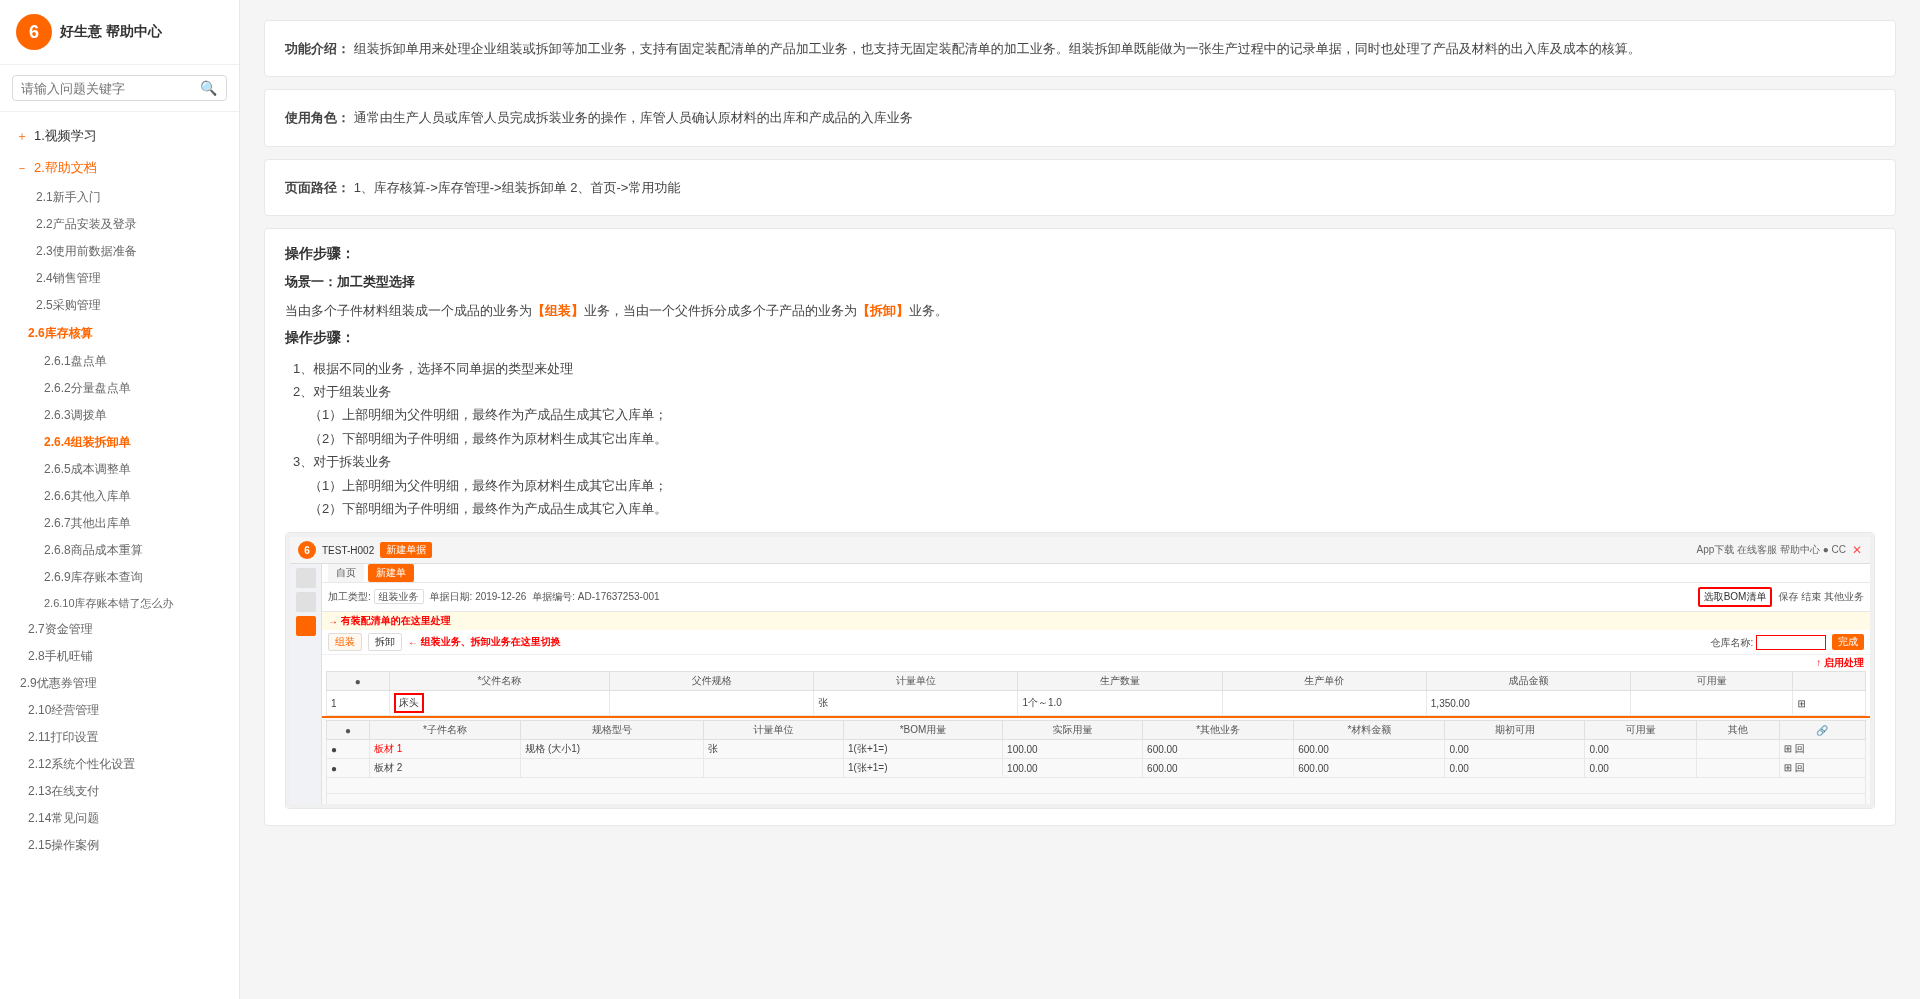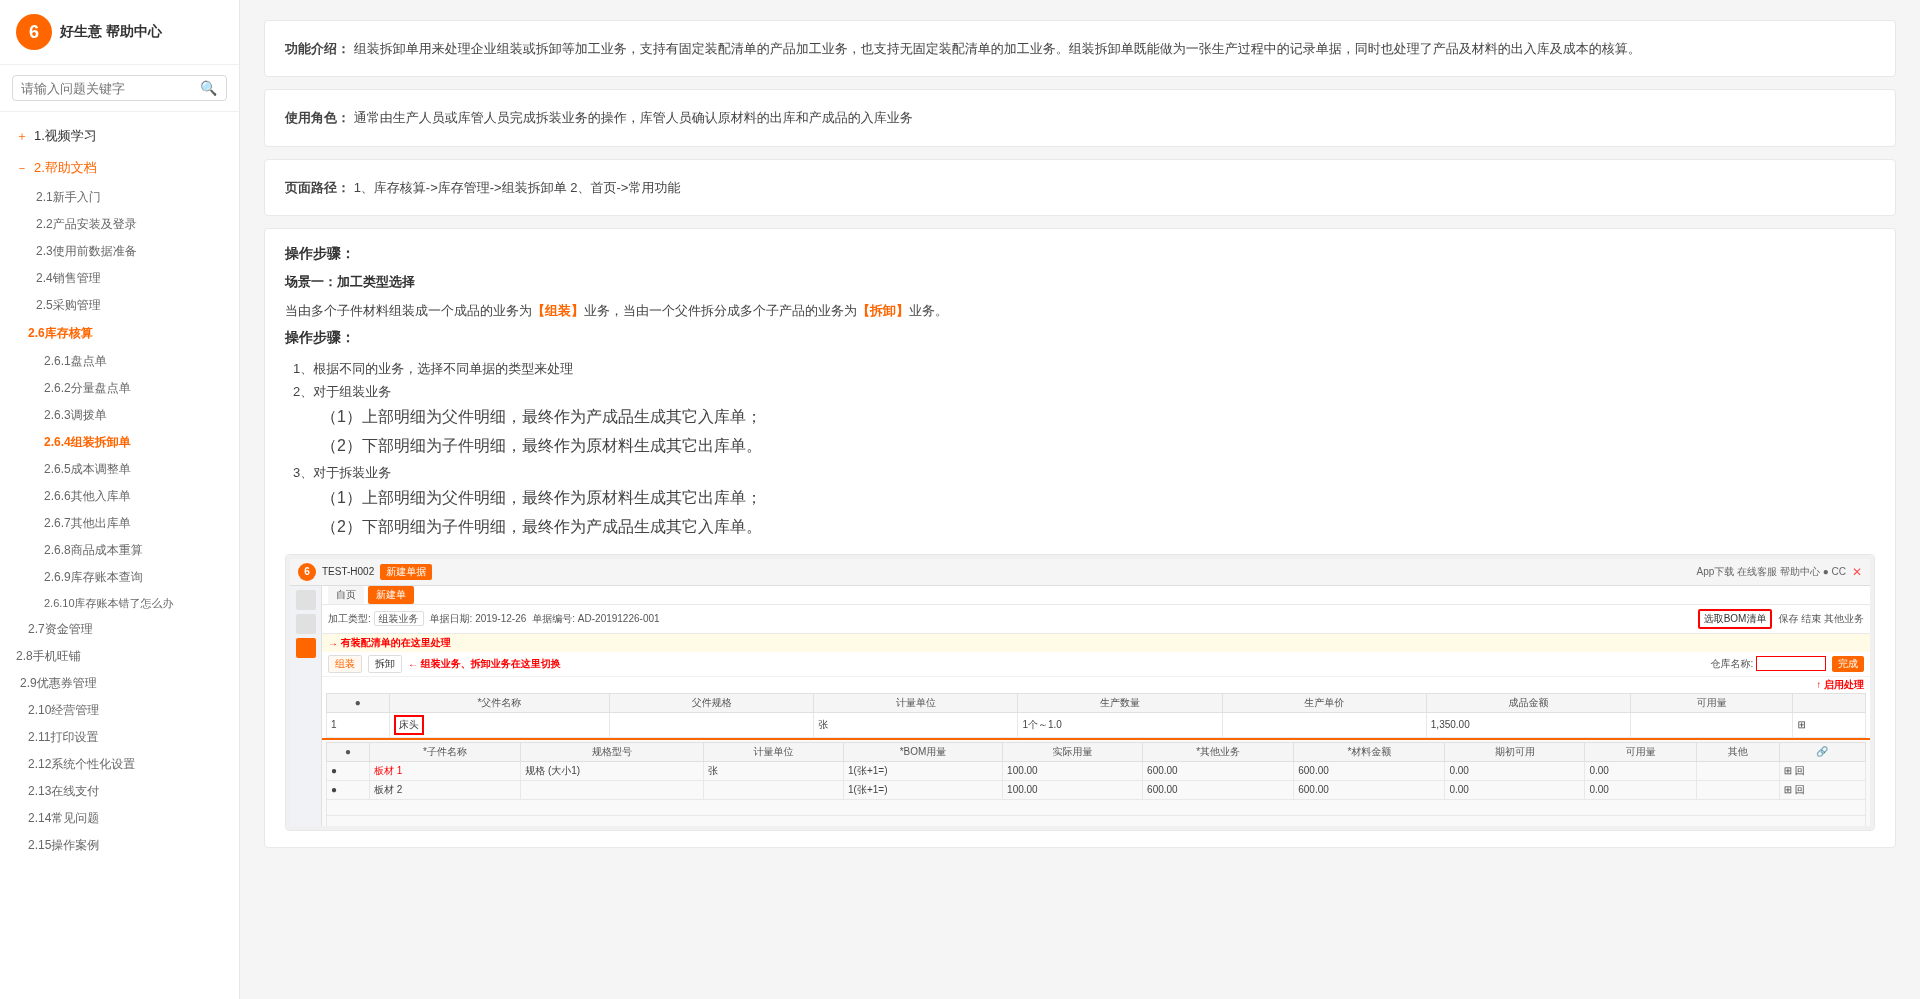--- a/index.html
+++ b/index.html
@@ -170,22 +170,22 @@
       line-height: 1.8;
       margin-bottom: 6px;
     }
     .step-item {
       font-size: 13px;
       color: #444;
       line-height: 1.8;
       margin-left: 8px;
     }
     .sub-item {
-      margin-left: 36px;
-      font-size: 16px;
+      margin-left: 24px;
+      font-size: 13px;
       color: #444;
       line-height: 1.8;
     }
 
     
     .screenshot-container {
       background: #fff;
       border: 1px solid #e8e8e8;
       border-radius: 4px;
       margin-top: 12px;
@@ -298,21 +298,21 @@
     <div class="nav-deep-item" style="padding-left:44px;">2.6.3调拨单</div>
     <div class="nav-deep-item active" style="padding-left:44px;color:#ff6600;font-weight:bold;">2.6.4组装拆卸单</div>
     <div class="nav-deep-item" style="padding-left:44px;">2.6.5成本调整单</div>
     <div class="nav-deep-item" style="padding-left:44px;">2.6.6其他入库单</div>
     <div class="nav-deep-item" style="padding-left:44px;">2.6.7其他出库单</div>
     <div class="nav-deep-item" style="padding-left:44px;">2.6.8商品成本重算</div>
     <div class="nav-deep-item" style="padding-left:44px;">2.6.9库存账本查询</div>
     <div class="nav-deep-item" style="padding-left:44px;font-size:11px;">2.6.10库存账本错了怎么办</div>
 
     <div class="nav-deep-item" style="padding-left:28px;">2.7资金管理</div>
-    <div class="nav-deep-item" style="padding-left:16px;">2.8手机旺铺</div>
+    <div class="nav-deep-item" style="padding-left:28px;">2.8手机旺铺</div>
     <div class="nav-deep-item" style="padding-left:20px;">2.9优惠券管理</div>
     <div class="nav-deep-item" style="padding-left:28px;">2.10经营管理</div>
     <div class="nav-deep-item" style="padding-left:28px;">2.11打印设置</div>
     <div class="nav-deep-item" style="padding-left:28px;">2.12系统个性化设置</div>
     <div class="nav-deep-item" style="padding-left:28px;">2.13在线支付</div>
     <div class="nav-deep-item" style="padding-left:28px;">2.14常见问题</div>
     <div class="nav-deep-item" style="padding-left:28px;">2.15操作案例</div>
   </div>
 </div>
 
@@ -374,21 +374,21 @@
               <div class="mockup-main">
 
                 <div style="display:flex;border-bottom:1px solid #e8e8e8;padding:0 6px;align-items:center;background:#fff;gap:4px;">
                   <span class="mockup-tab">自页</span>
                   <span class="mockup-tab-active">新建单</span>
                 </div>
 
                 <div style="display:flex;align-items:center;gap:6px;padding:4px 6px;border-bottom:1px solid #e8e8e8;background:#fff;font-size:10px;">
                   <span style="color:#555;">加工类型: <span style="border:1px solid #ddd;padding:1px 4px;border-radius:2px;">组装业务</span></span>
                   <span style="color:#555;">单据日期: <span>2019-12-26</span></span>
-                  <span style="color:#555;">单据编号: <span>AD-20191226-001</span></span>
+                  <span style="color:#555;">单据编号: <span>AD-17637253-001</span></span>
                   <span style="flex:1;"></span>
 
                   <span style="border:2px solid red;padding:1px 4px;color:#333;font-size:10px;border-radius:2px;">选取BOM清单</span>
                   <span style="font-size:10px;color:#555;">保存  结束  其他业务</span>
                 </div>
 
                 <div style="position:relative;padding:2px 6px;background:#fffbe6;font-size:10px;color:red;font-weight:bold;display:flex;align-items:center;gap:4px;">
                   <span>→ 有装配清单的在这里处理</span>
                 </div>
 

